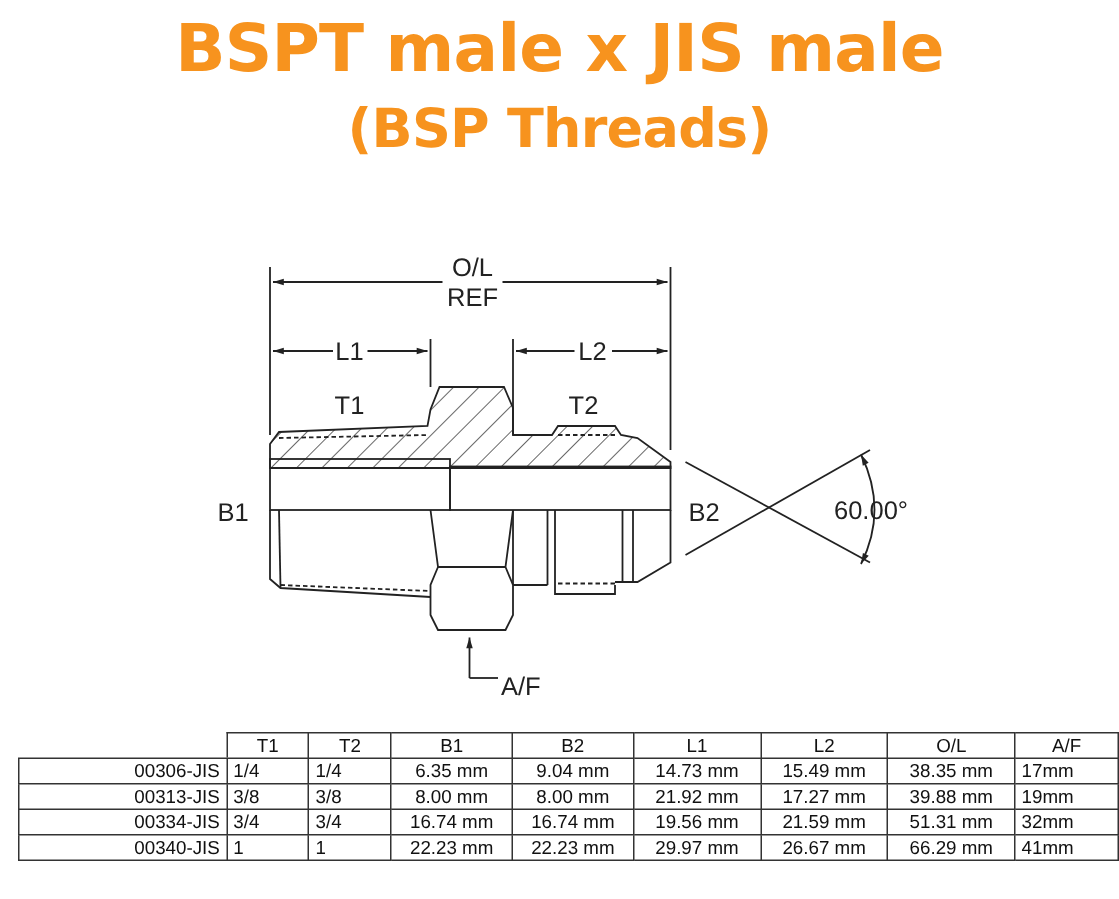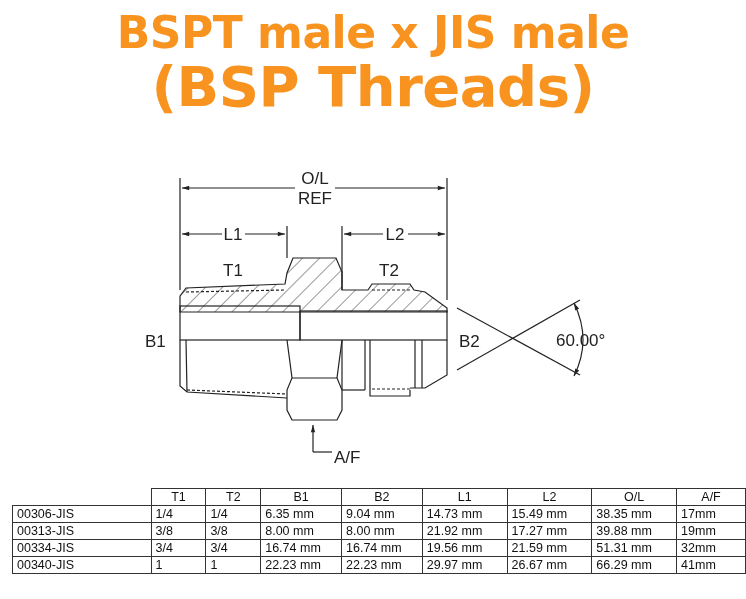--- a/index.html
+++ b/index.html
@@ -2,35 +2,35 @@
 <html><head>
 <meta charset="utf-8">
 <style>
   html, body { margin: 0; padding: 0; background: #ffffff; }
   body { width: 746px; height: 599px; position: relative; overflow: hidden; font-family: "Liberation Sans", sans-serif; }
   .title {
     position: absolute; left: 0; top: 6px; width: 746px; text-align: center;
     color: #f7931e; font-family: "DejaVu Sans", sans-serif; font-weight: bold;
     font-size: 44px; line-height: 54px; letter-spacing: -0.5px;
   }
-  .title .line2 { font-size: 56px; }
+  .title .line2 { font-size: 36px; }
   svg.drawing { position: absolute; left: 0; top: 150px; }
   .lbl { font-family: "Liberation Sans", sans-serif; font-size: 17px; fill: #222; }
   table.spec {
     position: absolute; left: 12px; top: 488px; border-collapse: collapse;
     font-family: "Liberation Sans", sans-serif; font-size: 12.5px; color: #111;
   }
   table.spec td, table.spec th {
     border: 1px solid #333; padding: 0 4px; height: 16px; line-height: 15px; font-weight: normal;
   }
   table.spec th { text-align: center; }
   table.spec th.blank { border: none; border-bottom: 1px solid #333; }
-  td.part { text-align: left; width: 130px; }
+  td.part { text-align: right; width: 130px; }
   td.c { text-align: left; }
-  td.r { text-align: left; }
+  td.r { text-align: center; }
 </style>
 </head>
 <body>
 
 <div class="title">
   <div>BSPT male x JIS male</div>
   <div class="line2">(BSP Threads)</div>
 </div>
 
 <svg class="drawing" width="746" height="330" viewBox="0 150 746 330" xmlns="http://www.w3.org/2000/svg">

